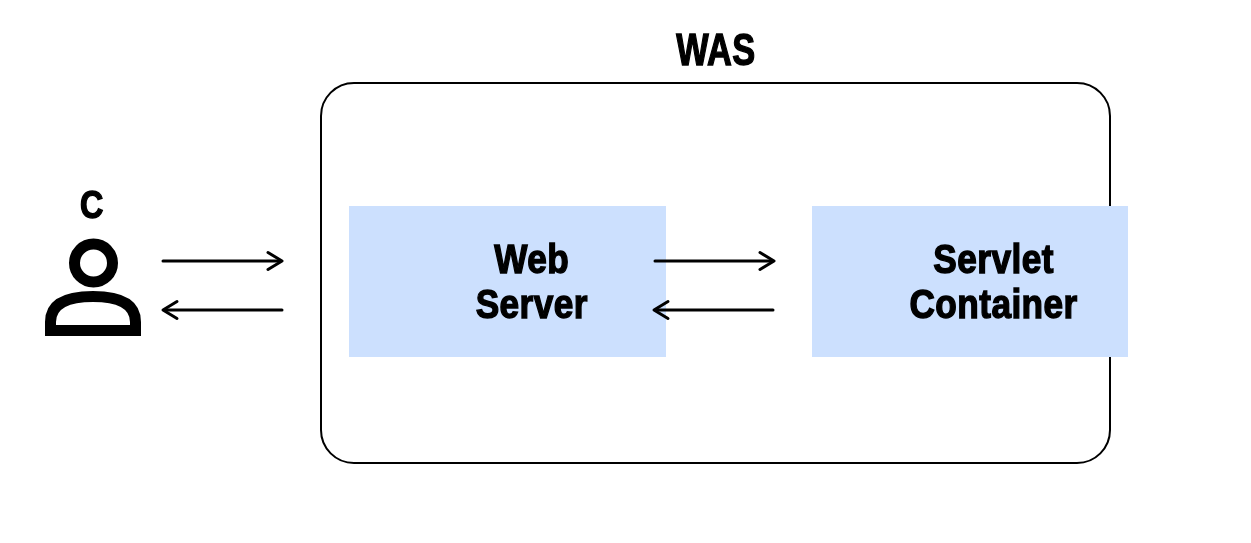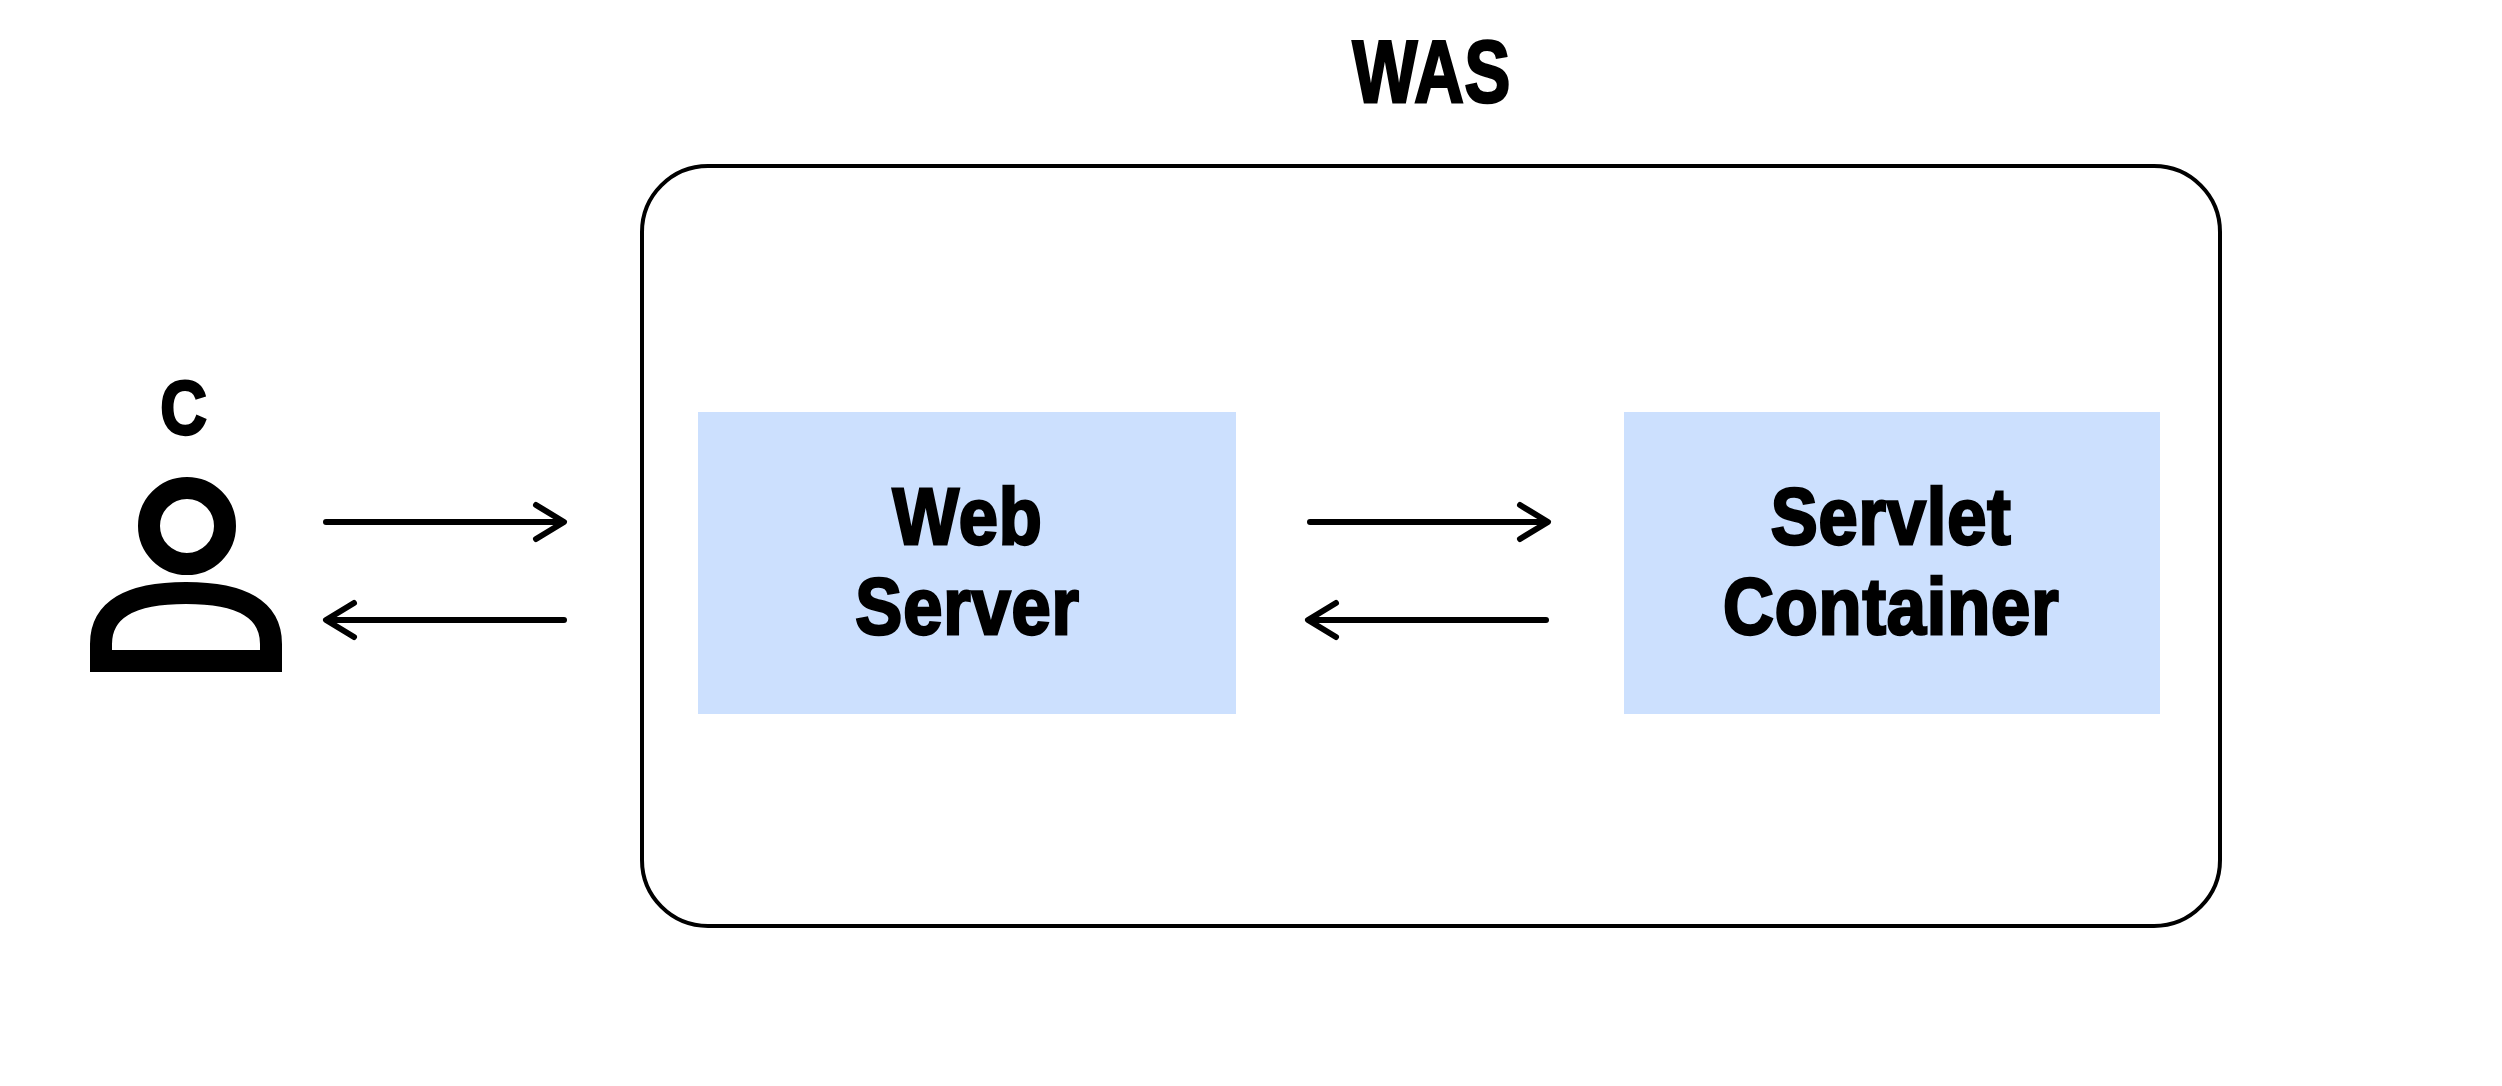--- a/index.html
+++ b/index.html
@@ -14,33 +14,33 @@
     font-family:"Liberation Sans","DejaVu Sans",sans-serif;color:var(--text);
     overflow:hidden;
   }
   .heavy{
     font-weight:900;
     -webkit-text-stroke:1.4px currentColor;
     letter-spacing:0.5px;
   }
   .condensed{display:inline-block;transform:scaleX(0.88);transform-origin:50% 50%;}
   .was-title{
-    position:absolute;left:320px;top:13px;width:791px;
+    position:absolute;left:320px;top:26px;width:791px;
     text-align:center;font-size:44px;line-height:48px;text-decoration:underline;
   }
   .was-title .condensed{transform:scaleX(0.78);}
   .was-box{
     position:absolute;left:320px;top:82px;width:791px;height:382px;
     box-sizing:border-box;border:2.5px solid var(--line);border-radius:34px;
     background:var(--bg);
   }
   .node{
     position:absolute;top:206px;height:151px;background:var(--node-fill);
     display:flex;align-items:center;justify-content:center;
-    text-align:center;font-size:40px;line-height:45px;
+    text-align:center;font-size:40px;line-height:45px;padding-left:48px;
   }
   .node-web-server{left:349px;width:269px;}
   .node-servlet-container{left:812px;width:268px;text-align:center;}
   .client-label{
     position:absolute;left:60px;top:186px;width:64px;
     text-align:center;font-size:38px;line-height:38px;
   }
   .client-label .condensed{transform:scaleX(0.85);}
   .person-svg{position:absolute;left:42px;top:228px;}
   .arrows-svg{position:absolute;left:0;top:0;pointer-events:none;}

